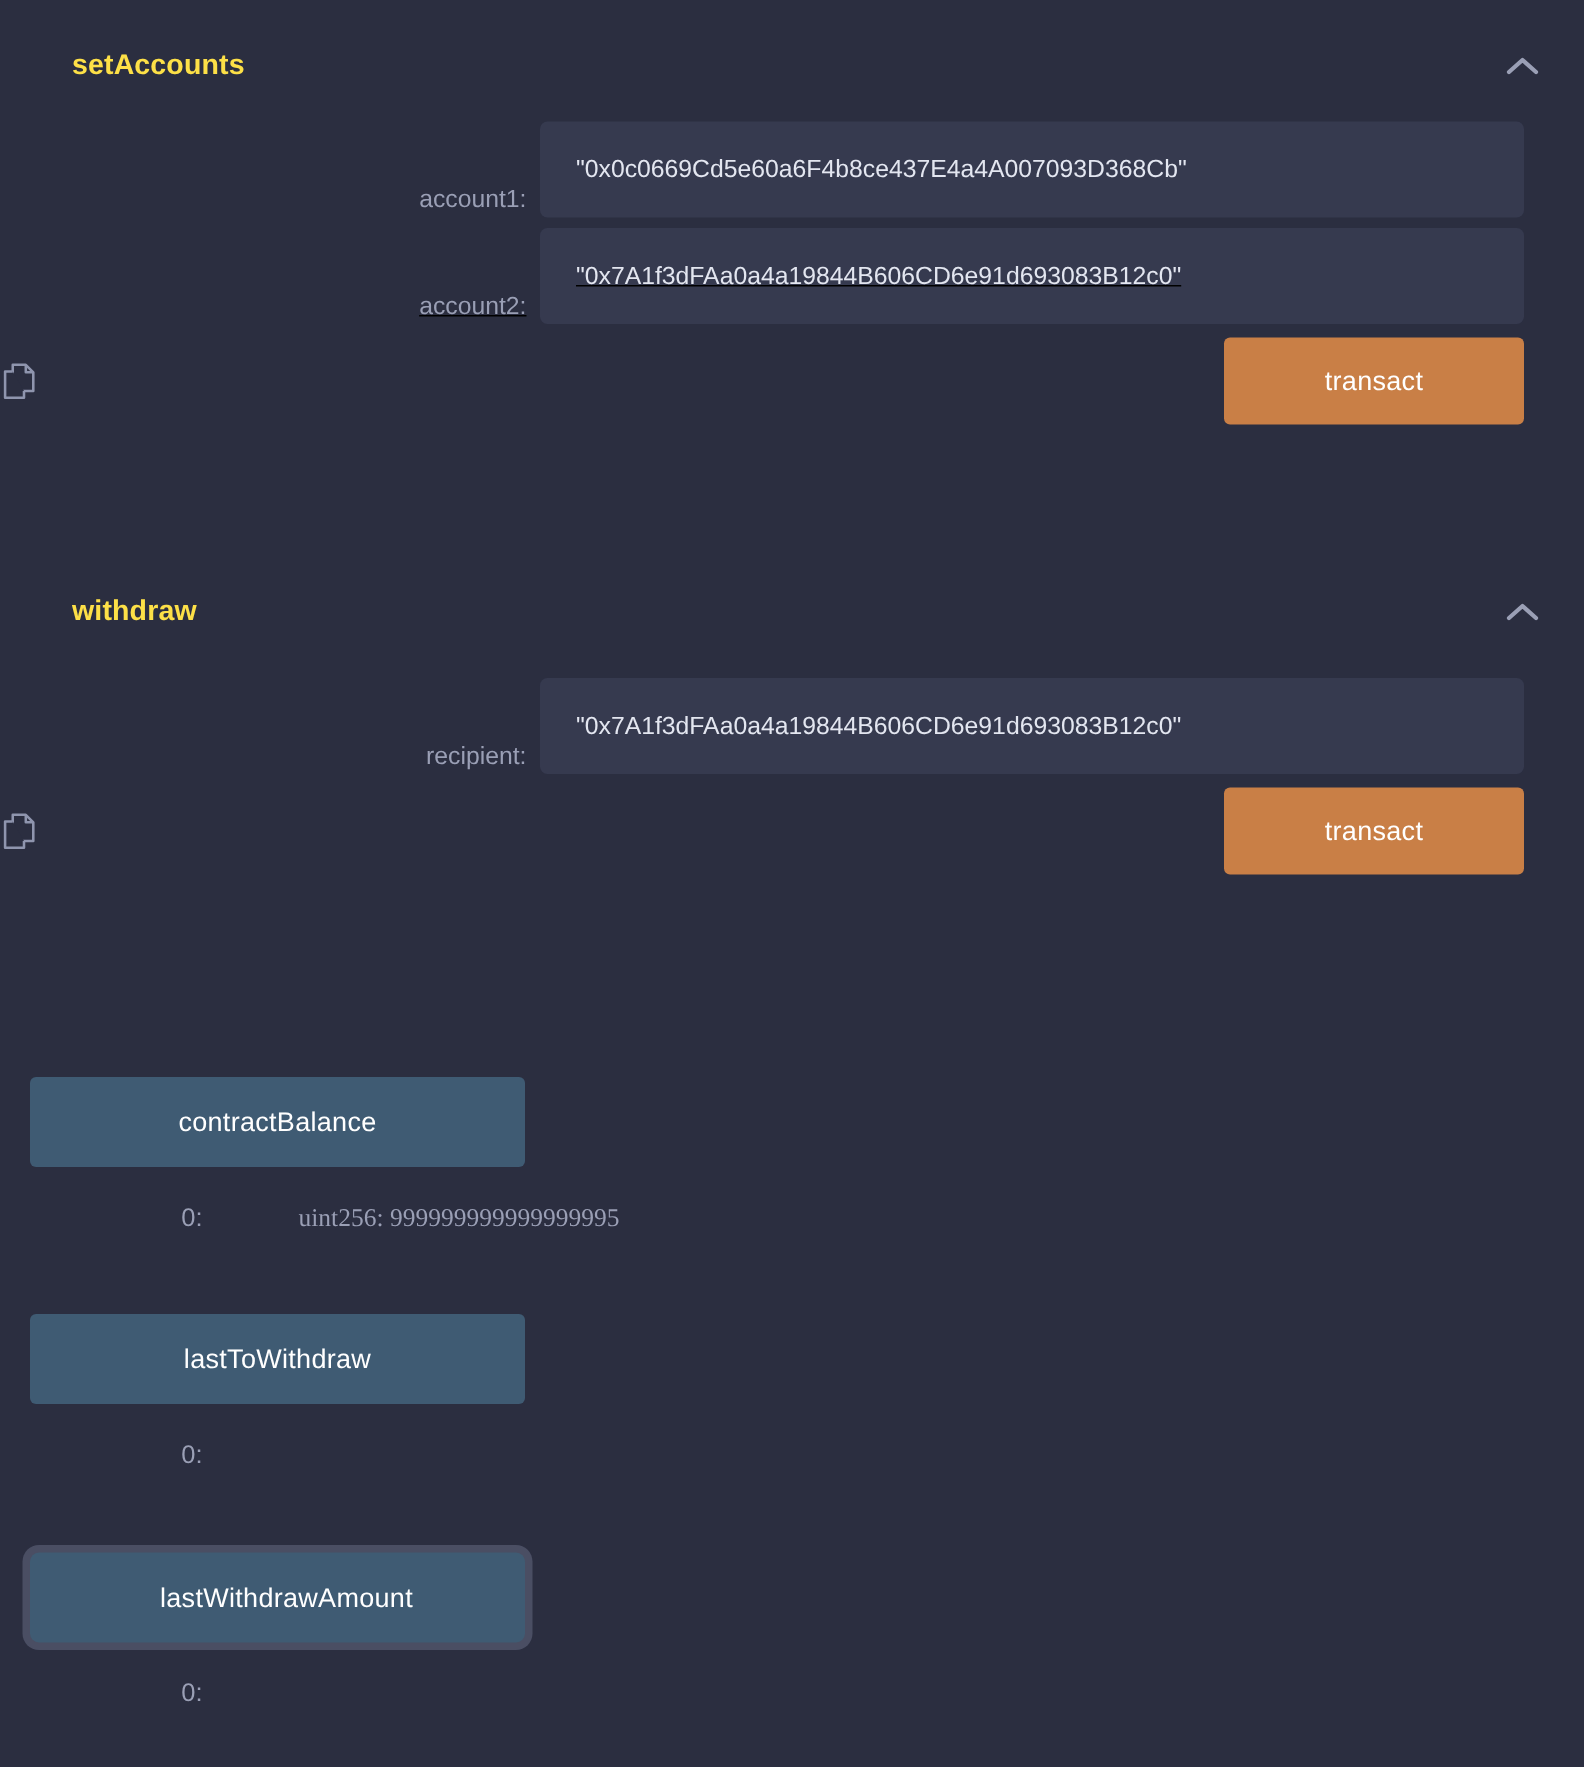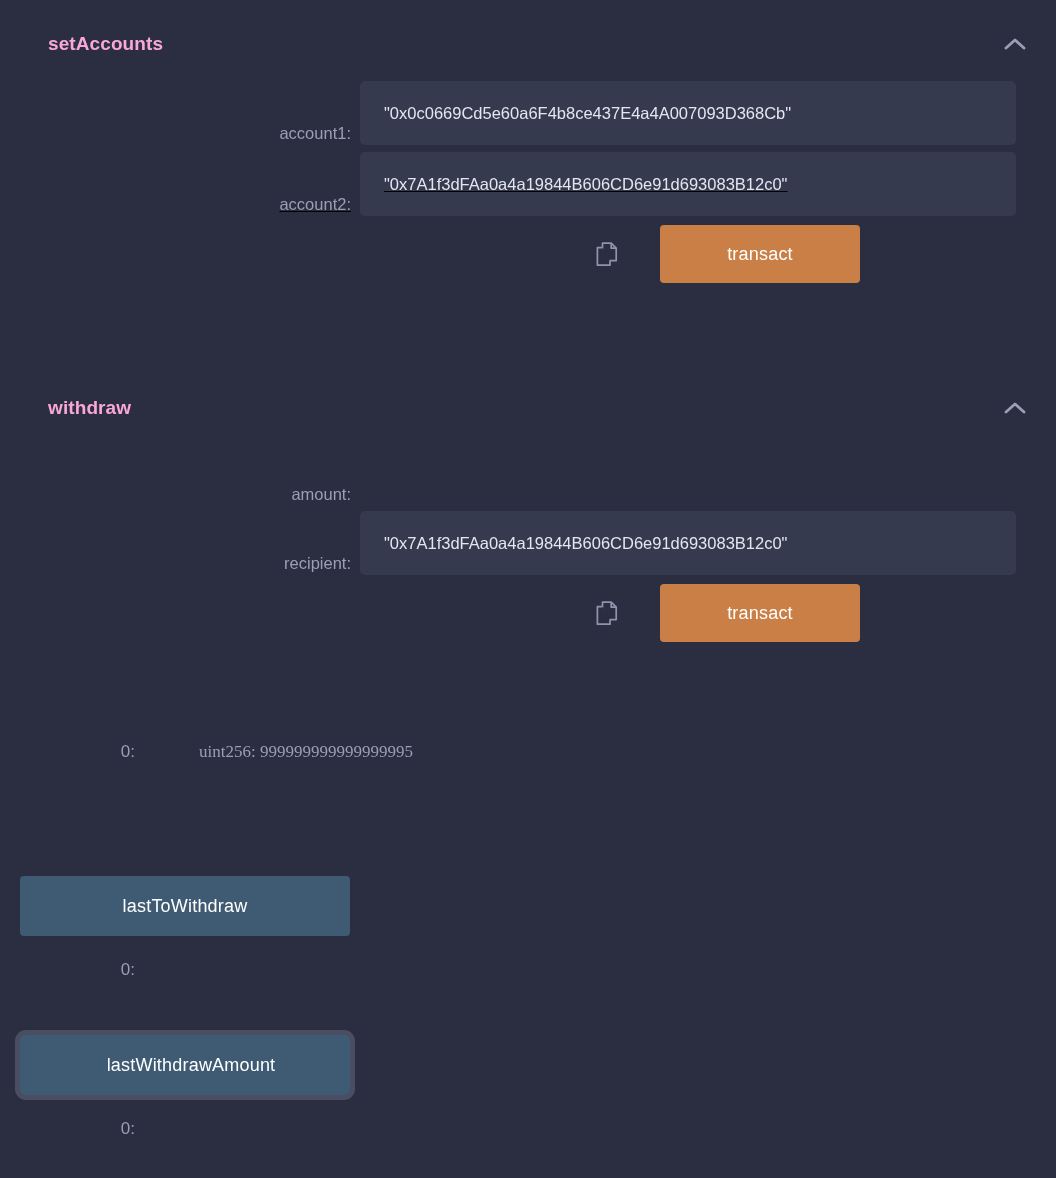--- a/index.html
+++ b/index.html
@@ -27,21 +27,21 @@
     position: relative;
     height: 44px;
     display: flex;
     align-items: center;
   }
   .fn-title {
     position: absolute;
     left: 48px;
     top: 50%;
     transform: translateY(-50%);
-    color: #f9a8d4;
+    color: #fde047;
     font-size: 19px;
     font-weight: bold;
     letter-spacing: 0.1px;
     white-space: nowrap;
   }
   .chevron-btn {
     position: absolute;
     right: 26px;
     top: 50%;
     transform: translateY(-50%);
@@ -86,22 +86,22 @@
     padding: 0 0 0 24px;
     outline: none;
   }
   .input-box::placeholder { color: #797f99; }
 
   
   .action-bar {
     position: relative;
     display: flex;
     align-items: center;
-    justify-content: flex-end;
-    width: 860px;
+    justify-content: space-between;
+    width: 1016px;
     height: 60px;
     gap: 12px;
   }
   .copy-btn {
     background: transparent;
     border: none;
     cursor: pointer;
     padding: 0;
     margin-right: 28px;
     width: 26px;
@@ -212,41 +212,41 @@
     <div class="fn-header">
       <div class="fn-title">withdraw</div>
       <button class="chevron-btn">
         <svg width="22" height="14" viewBox="0 0 22 14" aria-hidden="true">
           <path d="M2 11 L11 3 L20 11" stroke="#9a9fb5" stroke-width="2.8" fill="none" stroke-linecap="round" stroke-linejoin="round"></path>
         </svg>
       </button>
     </div>
 
     <div class="input-row" style="margin-top:15px;">
-      <div class="input-label">amount:</div>
     </div>
 
     <div class="input-row" style="margin-top:7px;">
       <div class="input-label">recipient:</div>
       <input class="input-box" type="text" value="&quot;0x7A1f3dFAa0a4a19844B606CD6e91d693083B12c0&quot;" style="">
     </div>
 
     <div class="action-bar" style="margin-top:8px;">
       <button class="copy-btn">
         <svg width="22" height="25" viewBox="0 0 22 25" aria-hidden="true">
           <path d="M6.5 1.2 H15.2 L20.2 6.2 V18.6 H6.5 Z" fill="none" stroke="#8f95ae" stroke-width="1.7" stroke-linejoin="round"></path>
           <path d="M15.2 1.2 V6.2 H20.2" fill="none" stroke="#8f95ae" stroke-width="1.7" stroke-linejoin="round"></path>
           <path d="M14.0 18.6 V23.2 H1.4 V5.6 H6.5" fill="#2b2e40" stroke="#8f95ae" stroke-width="1.7" stroke-linejoin="round"></path>
         </svg>
       </button>
       <button class="transact-btn">transact</button>
     </div>
   </div>
 
   <div class="getter-block" style="top:718px;">
+    <button class="getter-btn">contractBalance</button>
     <div class="result-row">
       <div class="result-index">0:</div>
       <div class="result-value">uint256: 999999999999999995</div>
     </div>
   </div>
 
   <div class="getter-block" style="top:876px;">
     <button class="getter-btn">lastToWithdraw</button>
     <div class="result-row">
       <div class="result-index">0:</div>

